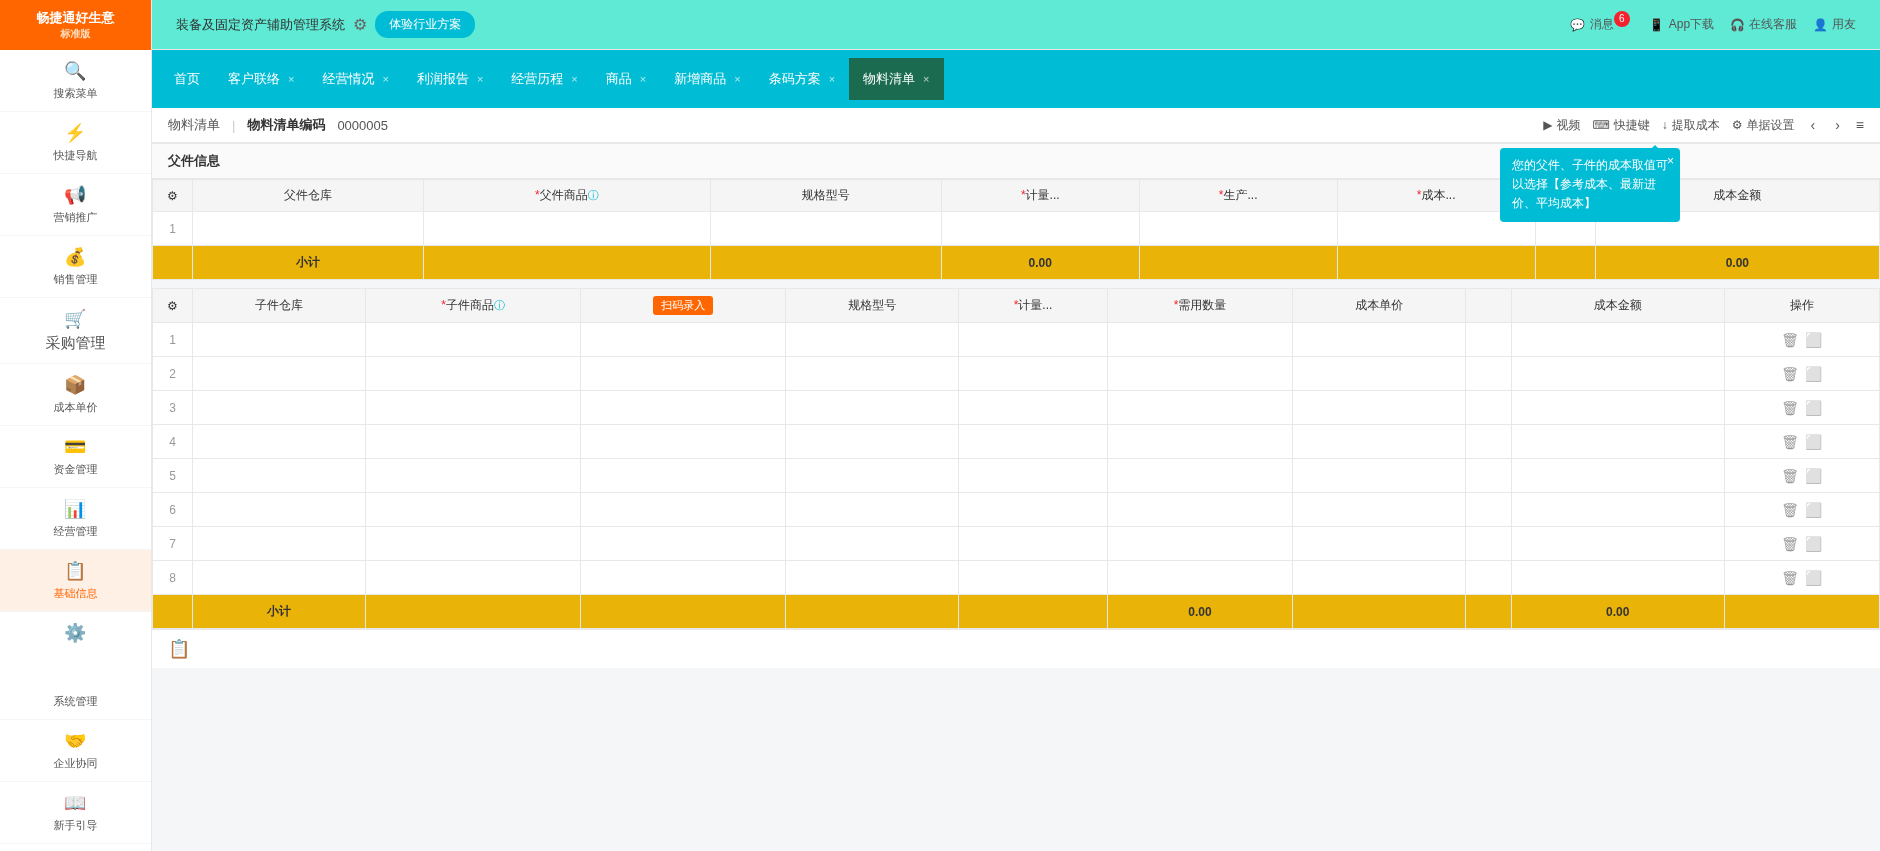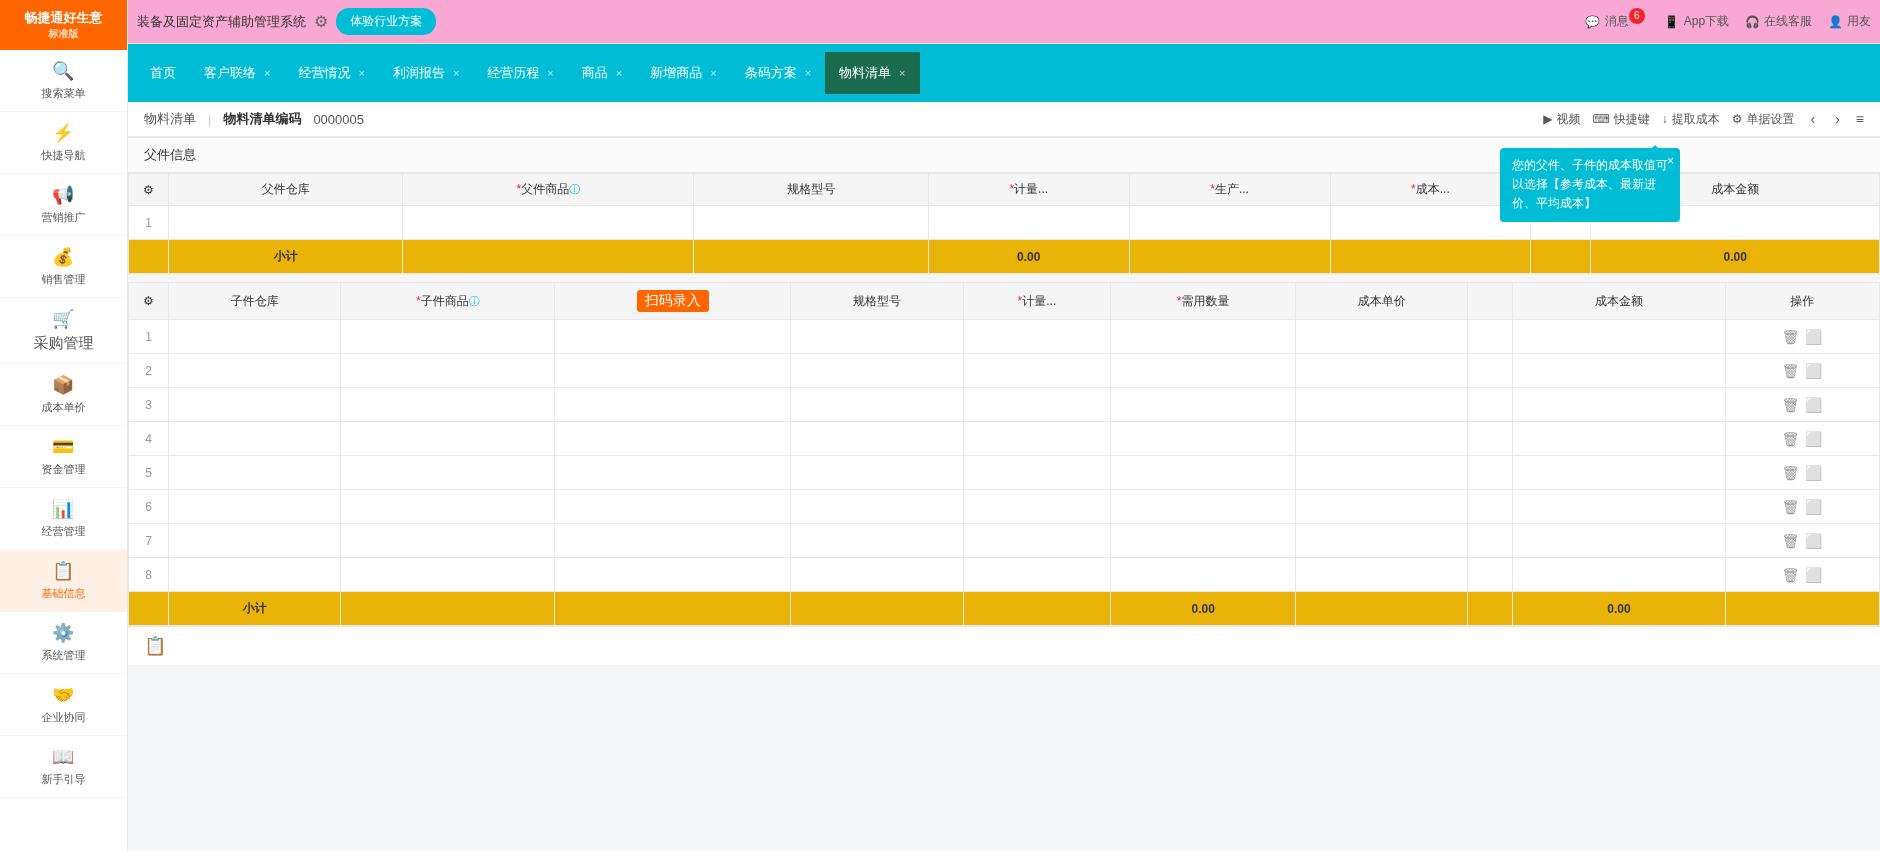--- a/index.html
+++ b/index.html
@@ -1,20 +1,20 @@
 <!DOCTYPE html>
 <html><head>
   <meta charset="utf-8">
   <style>
     * { box-sizing: border-box; margin: 0; padding: 0; font-family: 'Microsoft YaHei', Arial, sans-serif; }
     body { display: flex; height: 851px; overflow: hidden; background: #f0f2f5; font-size: 13px; }
 
     
     .sidebar {
-      width: 128px;
+      width: 152px;
       background: #fff;
       display: flex;
       flex-direction: column;
       border-right: 1px solid #e8e8e8;
       flex-shrink: 0;
     }
     .sidebar-logo {
       background: #ff6600;
       height: 50px;
       display: flex;
@@ -40,25 +40,25 @@
       border-bottom: 1px solid #f5f5f5;
     }
     .sidebar-item.active-orange { background: #fff0e6; color: #ff6600; }
     .sidebar-icon { font-size: 18px; }
 
     
     .main { flex: 1; display: flex; flex-direction: column; overflow: hidden; }
 
     
     .topbar {
-      background: #f9a8d4;
-      height: 44px;
-      display: flex;
-      align-items: center;
-      padding: 0 9px;
+      background: #5eead4;
+      height: 50px;
+      display: flex;
+      align-items: center;
+      padding: 0 24px;
       border-bottom: 1px solid #e8e8e8;
       justify-content: space-between;
     }
     .topbar-left { display: flex; align-items: center; gap: 8px; }
     .system-name { font-size: 13px; color: #333; }
     .topbar-btn {
       background: #00bcd4;
       color: white;
       border: none;
       padding: 5px 14px;
@@ -148,21 +148,21 @@
       cursor: pointer;
       color: #555;
       font-size: 12px;
     }
 
     
     .section { background: #fff; margin: 0; }
     .section-title {
       padding: 8px 16px;
       font-size: 13px;
-      font-weight: normal;
+      font-weight: bold;
       color: #333;
       background: #fafafa;
       border-bottom: 1px solid #e8e8e8;
       border-top: 1px solid #e8e8e8;
     }
 
     
     .data-table {
       width: 100%;
       border-collapse: collapse;
@@ -188,21 +188,21 @@
     .data-table .subtotal-row { background: #eab308; margin-left: 23px; }
     .data-table .subtotal-row td { font-weight: bold; }
     .required-star { color: #f5222d; }
     .col-settings { width: 40px; }
     .scan-btn {
       background: #ff6600;
       color: white;
       border: none;
       padding: 2px 8px;
       border-radius: 3px;
-      font-size: 14px;
+      font-size: 11px;
       cursor: pointer;
       text-align: center;
     }
     .action-icons { display: flex; gap: 6px; justify-content: center; }
     .action-icon { cursor: pointer; color: #999; font-size: 14px; }
     .tooltip-box {
       position: absolute;
       background: #00bcd4;
       color: white;
       padding: 8px 12px;
@@ -284,21 +284,21 @@
       <div class="sidebar-item">
         <span class="sidebar-icon">📊</span>
         <span style="font-size:11px;">经营管理</span>
       </div>
       <div class="sidebar-item active-orange">
         <span class="sidebar-icon">📋</span>
         <span style="font-size:11px;">基础信息</span>
       </div>
       <div class="sidebar-item">
         <span class="sidebar-icon">⚙️</span>
-        <span style="font-size:11px;">系统管理</span>
+        <span style="font-size:11px;margin-top:46px;">系统管理</span>
       </div>
       <div class="sidebar-item">
         <span class="sidebar-icon">🤝</span>
         <span style="font-size:11px;">企业协同</span>
       </div>
       <div class="sidebar-item">
         <span class="sidebar-icon">📖</span>
         <span style="font-size:11px;">新手引导</span>
       </div>
     </div>

